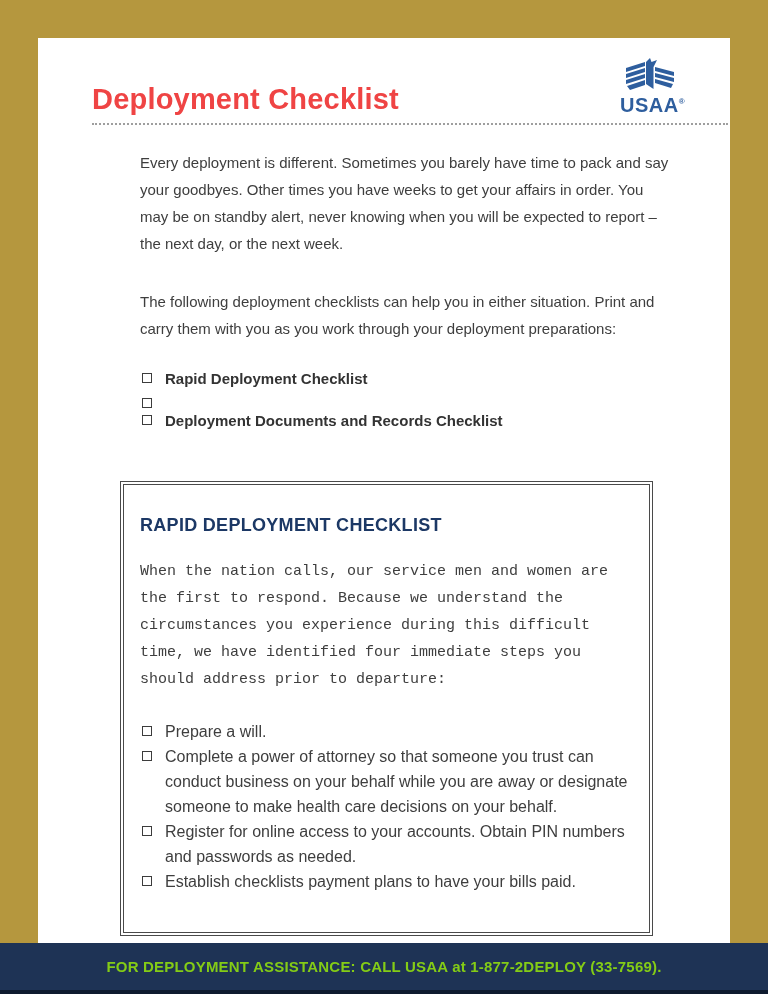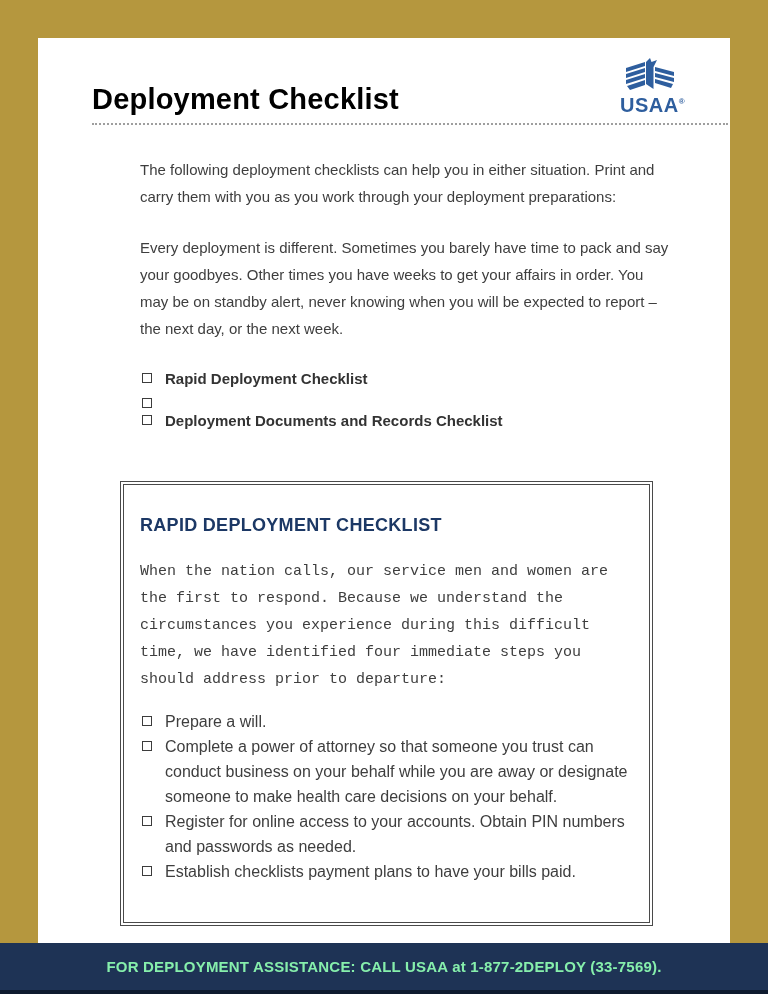--- a/index.html
+++ b/index.html
@@ -16,21 +16,21 @@
     width: 692px;
     height: 905px;
     background: #ffffff;
   }
   
   h1.doc-title {
     margin: 46px 2px 0 54px;
     font-size: 29px;
     line-height: 1.05;
     font-weight: bold;
-    color: #000000;
+    color: #ef4444;
     padding-bottom: 9px;
     border-bottom: 2px dotted #9e9e9e;
     letter-spacing: 0.2px;
   }
   
   .logo {
     position: absolute;
     top: 20px; right: 50px;
     width: 60px;
     text-align: center;
@@ -95,34 +95,34 @@
     padding: 30px 16px 38px 16px;
   }
   h2.box-heading {
     margin: 0;
     font-size: 18px;
     font-weight: bold;
     color: #1C3865;
     letter-spacing: 0.3px;
   }
   .box p.body-para { margin-top: 22px; font-size: 15px; color: #3e3e3e; font-family: Liberation Mono, monospace; }
-  .box .chk-list { margin-top: 16px; }
+  .box .chk-list { margin-top: 26px; }
   .box .chk-row .chk-text { color: #3e3e3e; font-weight: normal; }
   
   .footer {
     position: absolute;
     left: 0; right: 0; bottom: 4px;
     height: 47px;
     background: #1E3355;
     display: flex;
     align-items: center;
     justify-content: center;
   }
   .footer-text {
-    color: #86efac;
+    color: #84cc16;
     font-size: 15px;
     font-weight: bold;
     letter-spacing: 0.2px;
   }
   .footer-edge {
     position: absolute;
     left: 0; right: 0; bottom: 0;
     height: 4px;
     background: #0E1A2E;
   }
@@ -145,23 +145,23 @@
         <path d="M31 21 L49 26 L47 30 L31 25 Z"></path>
       </g>
     </svg>
     <div class="logo-text"><span>USAA</span><span class="reg">®</span></div>
   </div>
 
   <h1 class="doc-title">Deployment Checklist</h1>
 
   <div class="content">
 
+    <p class="body-para intro-1">Every deployment is different. Sometimes you barely have time to pack and say your goodbyes. Other times you have weeks to get your affairs in order. You may be on standby alert, never knowing when you will be expected to report – the next day, or the next week.</p>
+
     <p class="body-para intro-2">The following deployment checklists can help you in either situation.  Print and carry them with you as you work through your deployment preparations:</p>
-
-    <p class="body-para intro-1">Every deployment is different. Sometimes you barely have time to pack and say your goodbyes. Other times you have weeks to get your affairs in order. You may be on standby alert, never knowing when you will be expected to report – the next day, or the next week.</p>
 
     <div class="chk-list">
       <div class="chk-row">
         <span class="chk"></span>
         <span class="chk-label">Rapid Deployment Checklist</span>
       </div>
       <div class="chk-row">
         <span class="chk"></span>
       </div>
       <div class="chk-row">

